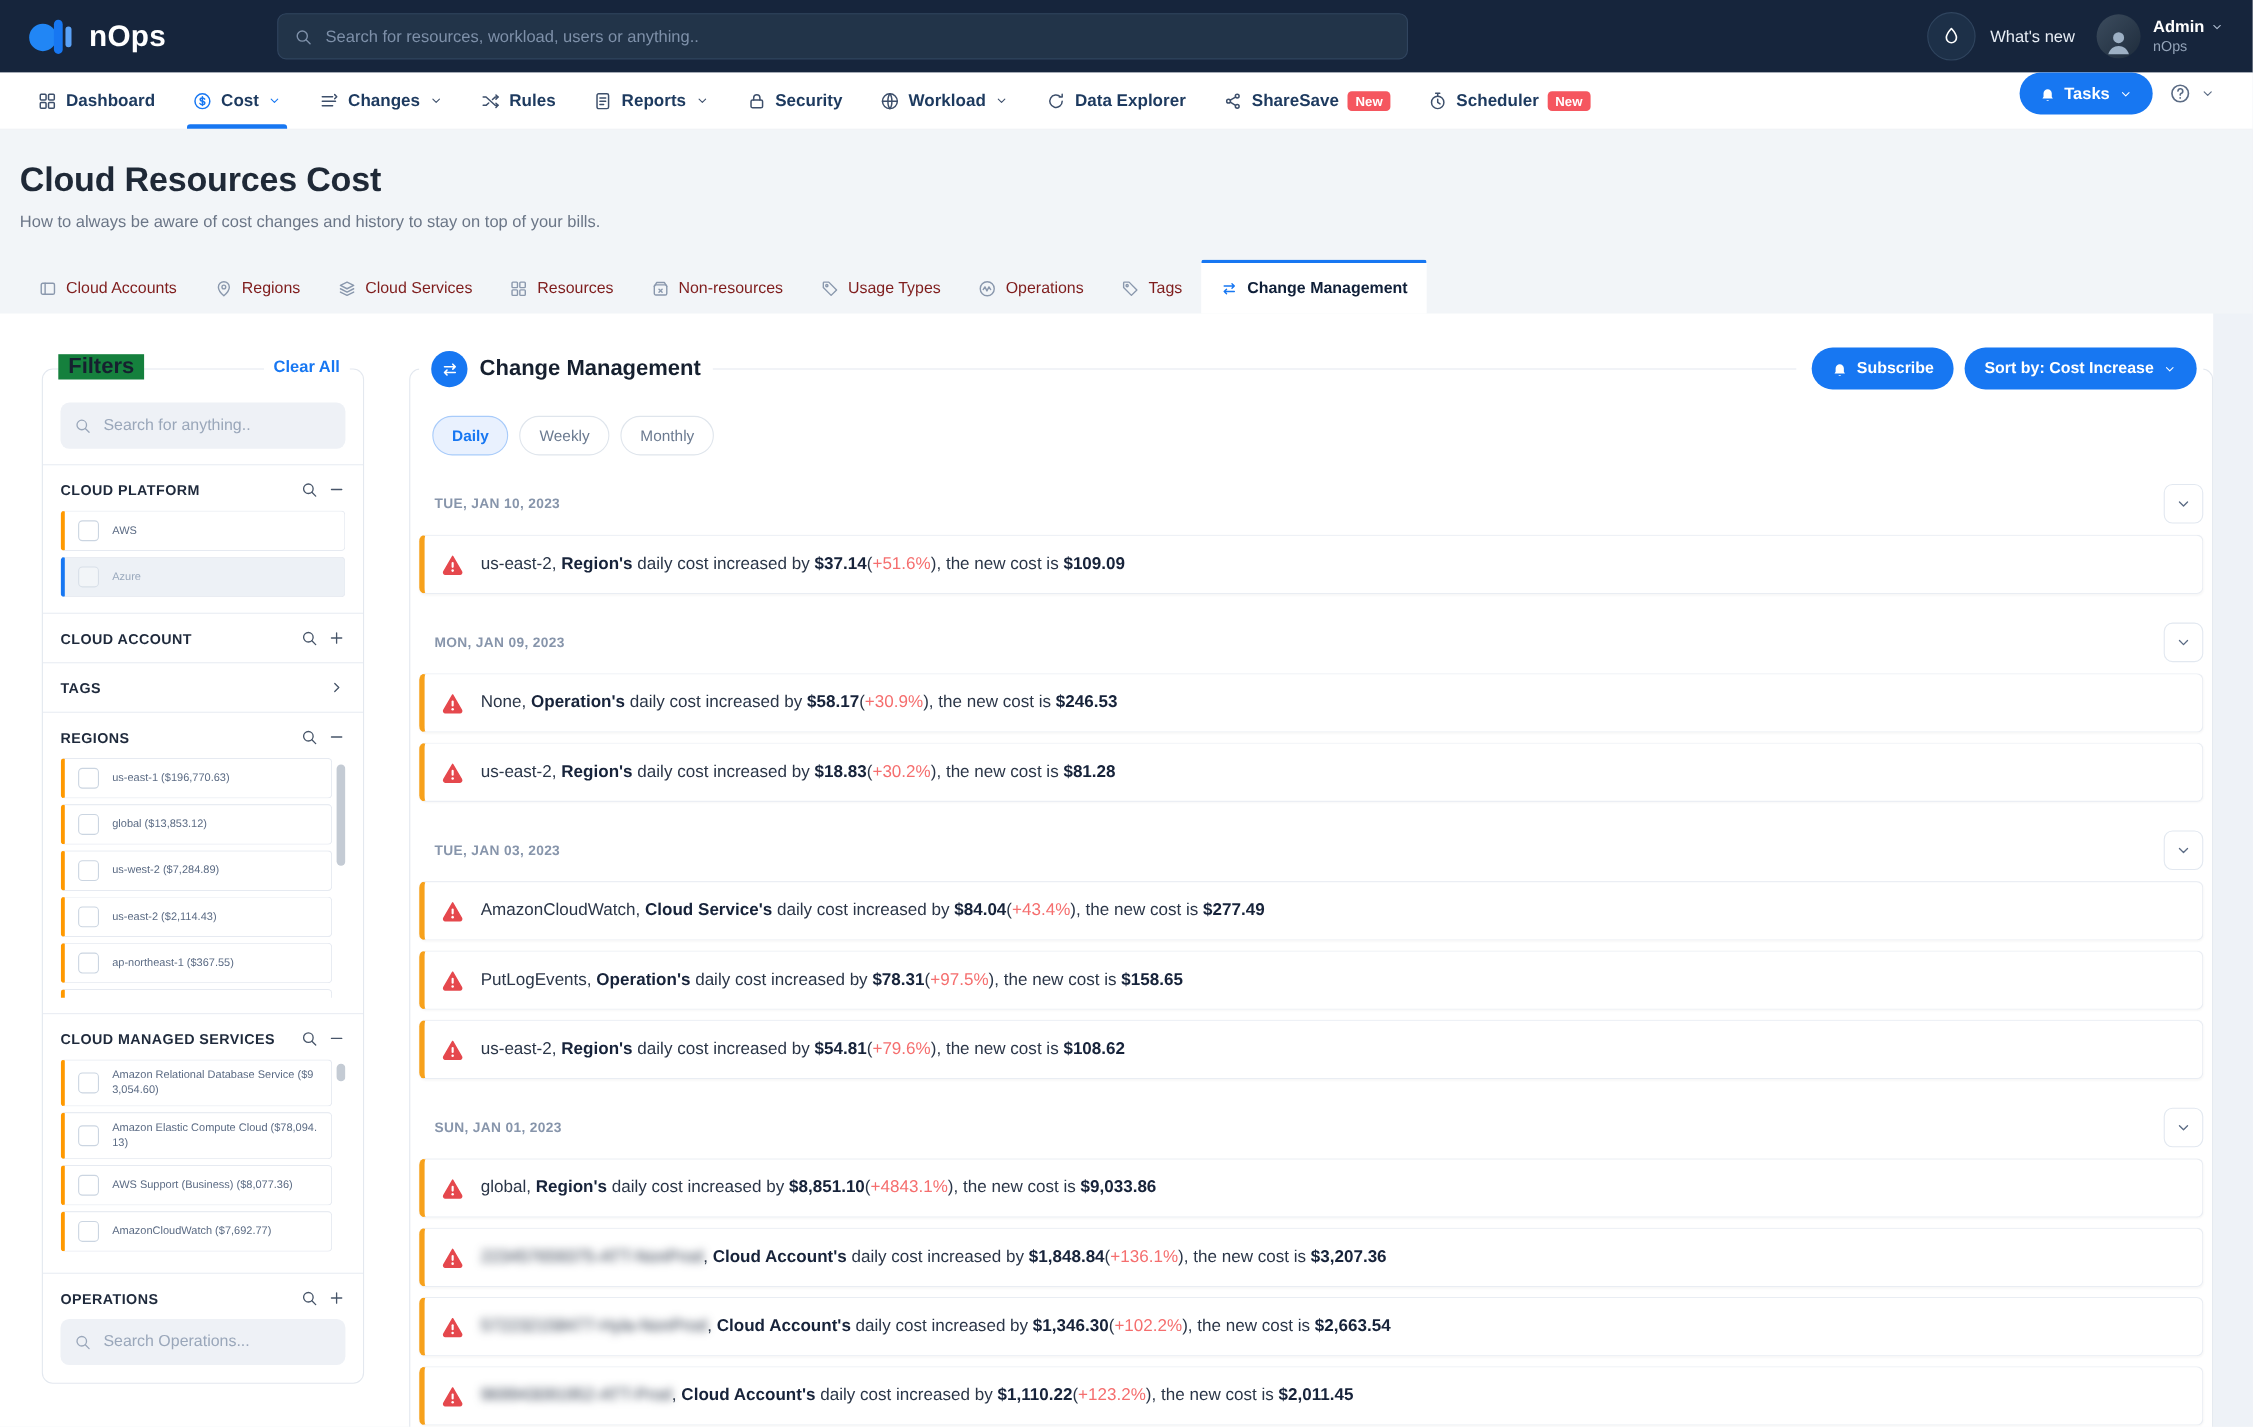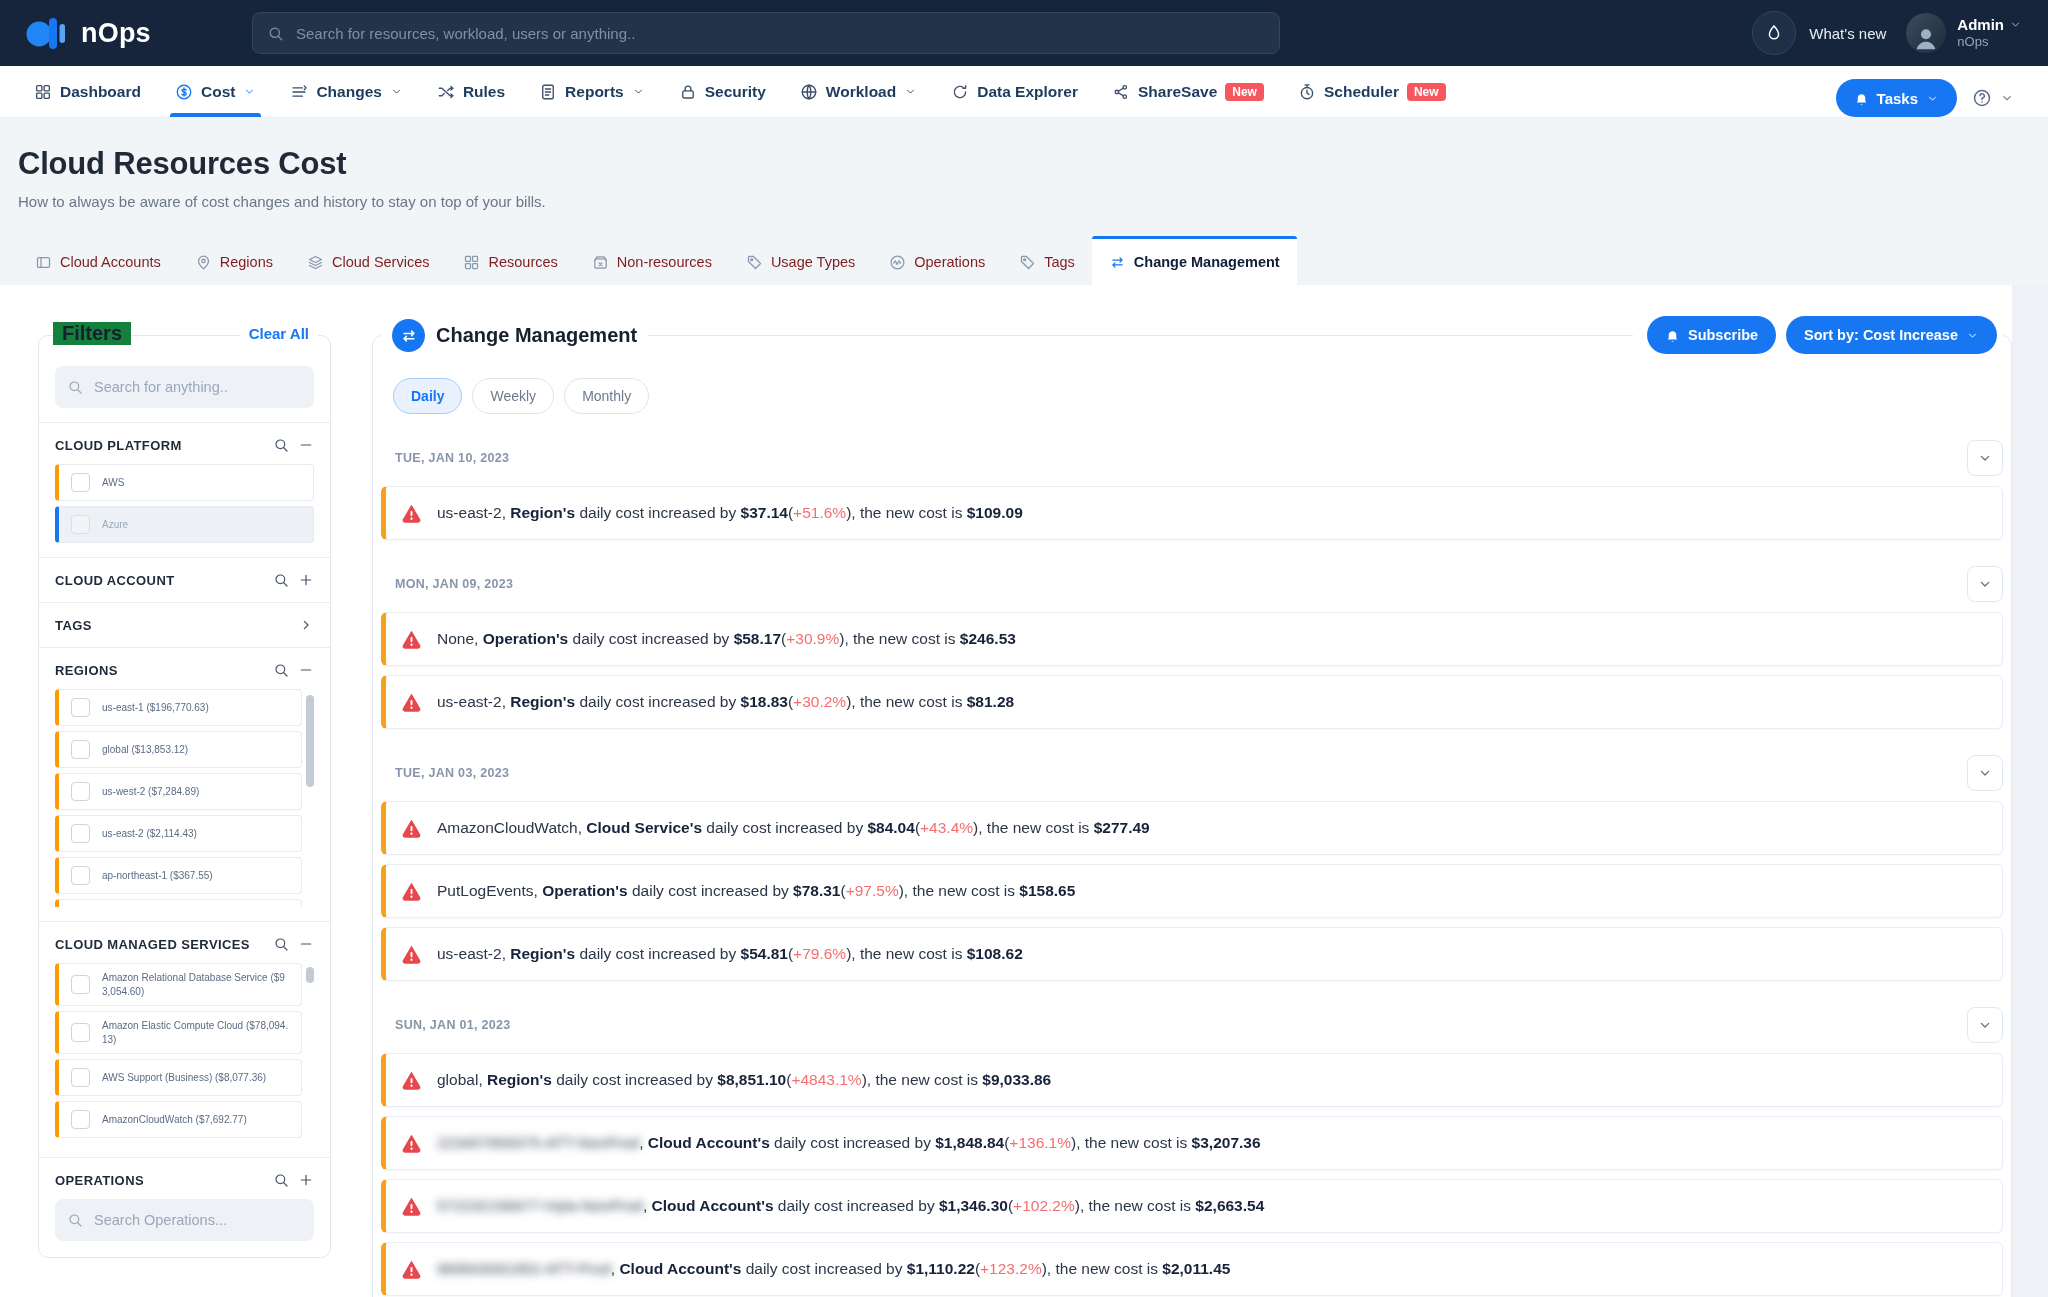--- a/index.html
+++ b/index.html
@@ -31,21 +31,21 @@
   .userbox{ display:flex; align-items:center; gap:11px; cursor:pointer; }
   .avatar{ width:40px; height:40px; border-radius:50%; background:linear-gradient(135deg,#3c4c5e,#1e2c3c);
     display:flex; align-items:flex-end; justify-content:center; overflow:hidden; }
   .avatar svg{ width:30px; height:30px; }
   .user-meta{ display:flex; flex-direction:column; line-height:1.25; }
   .uname{ color:#fff; font-weight:700; font-size:15px; display:flex; align-items:center; gap:5px; }
   .uname .icon{ color:#aebdd0; } .uname .icon svg{ width:13px; height:13px; }
   .uorg{ color:#93a3b8; font-size:13px; }
 
   
-  .navbar2{ height:52px; background:#fff; display:flex; align-items:flex-end; padding:0 34px;
+  .navbar2{ height:52px; background:#fff; display:flex; align-items:flex-start; padding:0 34px;
     border-bottom:1px solid #edf0f4; }
   .nav-menu{ display:flex; gap:34px; height:100%; align-items:center; }
   .nav-item{ display:flex; align-items:center; gap:8px; font-size:15.5px; font-weight:600;
     color:#1d3a5f; position:relative; height:100%; cursor:pointer; white-space:nowrap; }
   .nav-item .icon{ color:#3d4f6b; }
   .nav-item.active .icon{ color:var(--blue); }
   .nav-item.active::after{ content:""; position:absolute; left:-5px; right:-5px; bottom:0; height:4px;
     background:var(--blue); border-radius:3px 3px 0 0; }
   .nav-item .caret svg{ width:13px; height:13px; }
   .badge{ background:#f5565f; color:#fff; font-size:12px; font-weight:700; padding:3px 7px;

